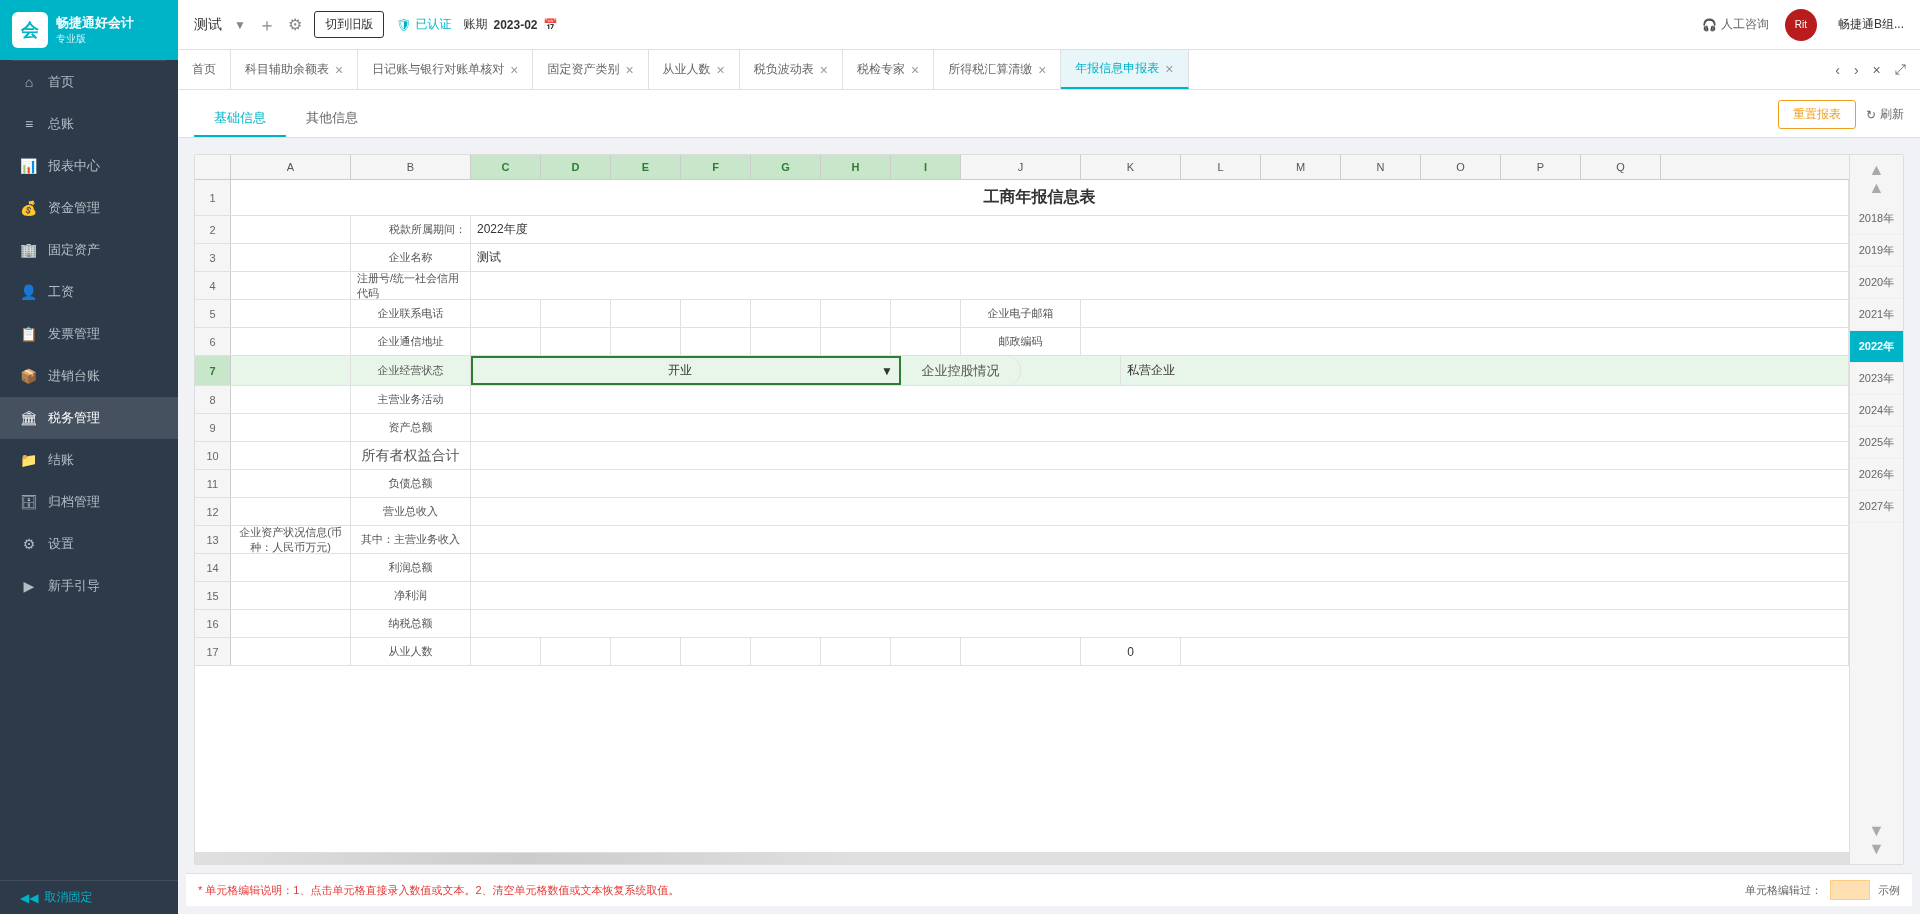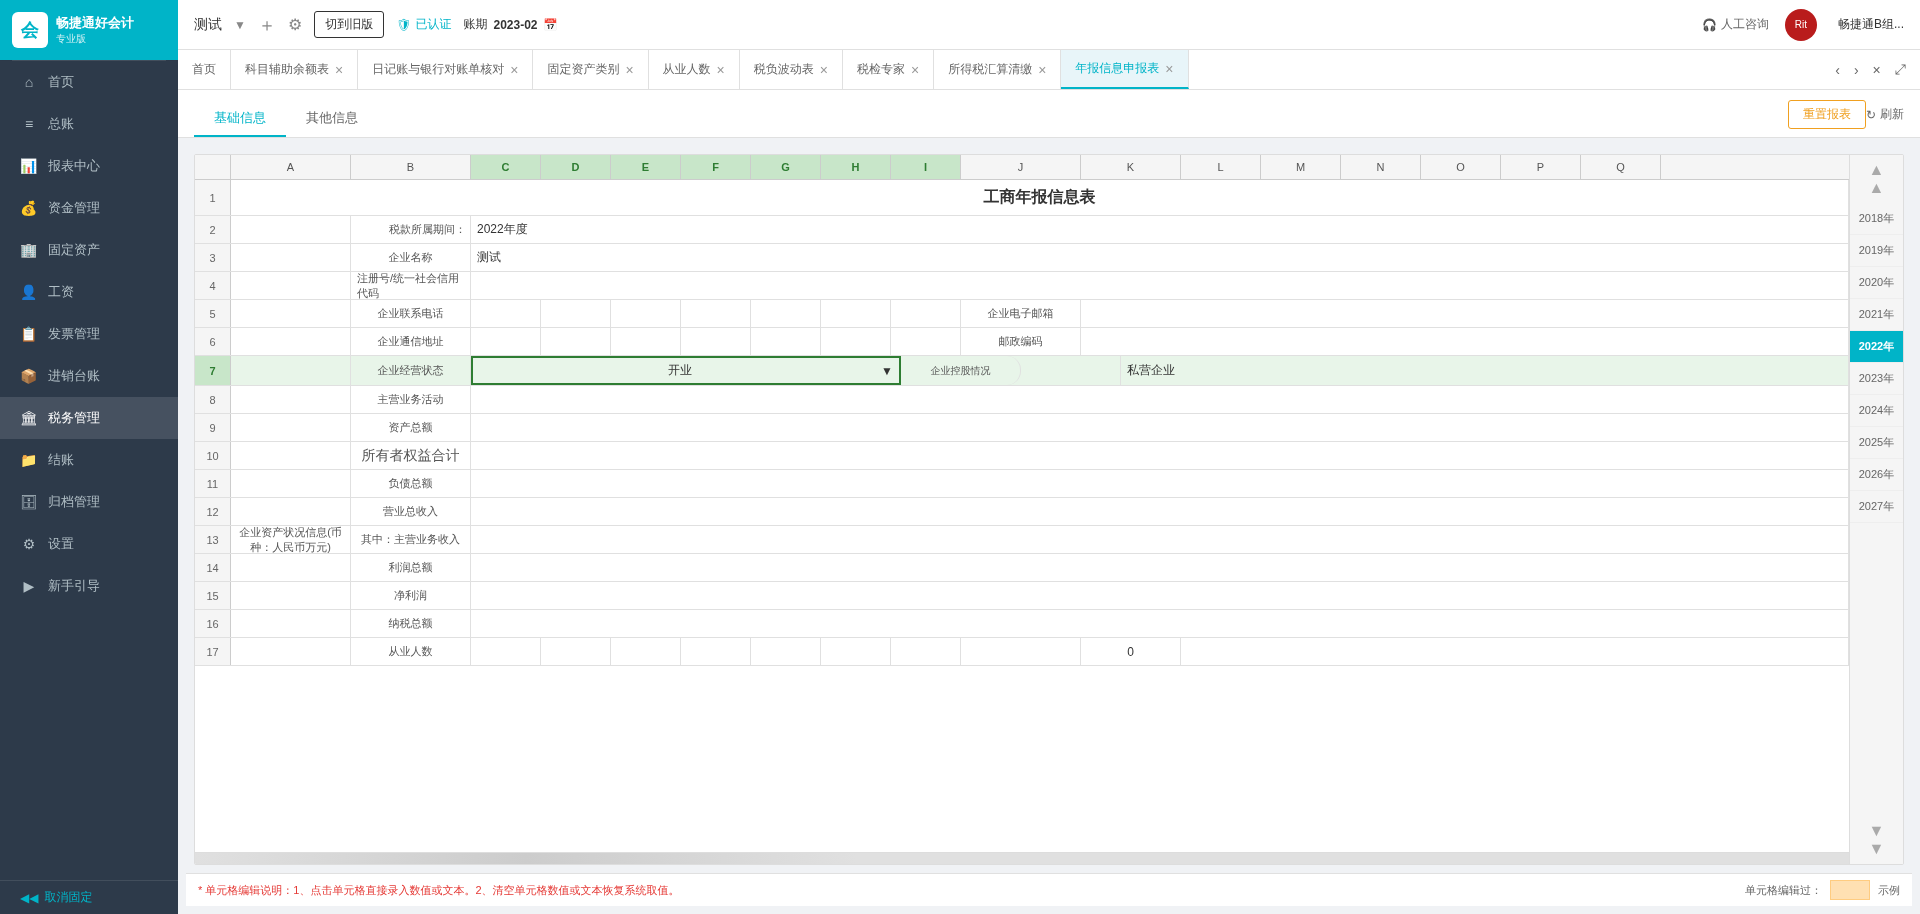--- a/index.html
+++ b/index.html
@@ -82,21 +82,21 @@
     .sub-tabbar {
       display: flex; align-items: center; padding: 10px 16px 0; gap: 0;
       background: white; border-bottom: 1px solid #e0e0e0; justify-content: space-between;
     }
     .sub-tabs { display: flex; gap: 0; }
     .sub-tab {
       padding: 8px 20px; font-size: 13px; color: #666; cursor: pointer;
       border-bottom: 2px solid transparent;
     }
     .sub-tab.active { color: #00b4c8; border-bottom: 2px solid #00b4c8; }
-    .sub-tab-actions { display: flex; padding-bottom: 8px; align-items: center; }
+    .sub-tab-actions { display: flex; gap: 10px; padding-bottom: 8px; align-items: center; }
     .btn-reset {
       border: 1px solid #f0a020; border-radius: 3px; padding: 5px 14px;
       font-size: 12px; color: #f0a020; cursor: pointer; background: white;
     }
     .btn-refresh {
       display: flex; align-items: center; gap: 4px; font-size: 12px; color: #666; cursor: pointer;
     }
 
     
     .sheet-container {
@@ -444,21 +444,21 @@
             </div>
 
             <div class="sheet-row selected-row" style="height:30px;">
               <div class="row-num active">7</div>
               <div class="cell w-a"></div>
               <div class="cell w-b" style="justify-content:center;color:#555;font-size:11px;">企业经营状态</div>
               <div class="cell active-cell" style="width:430px;min-width:430px;justify-content:space-between;border:2px solid #2e7d32;">
                 <span style="flex:1;text-align:center;">开业</span>
                 <span>▼</span>
               </div>
-              <div class="cell w-j" style="justify-content:center;color:#555;font-size:10px;border-radius:14px;">企业控股情况</div>
+              <div class="cell w-j" style="justify-content:center;color:#555;font-size:13px;border-radius:14px;">企业控股情况</div>
               <div class="cell w-k"></div>
               <div class="cell" style="flex:1;text-align:right;">私营企业</div>
             </div>
 
             <div class="sheet-row" style="height:28px;">
               <div class="row-num">8</div>
               <div class="cell w-a"></div>
               <div class="cell w-b" style="justify-content:center;color:#555;font-size:11px;">主营业务活动</div>
               <div class="cell" style="flex:1;"></div>
             </div>

